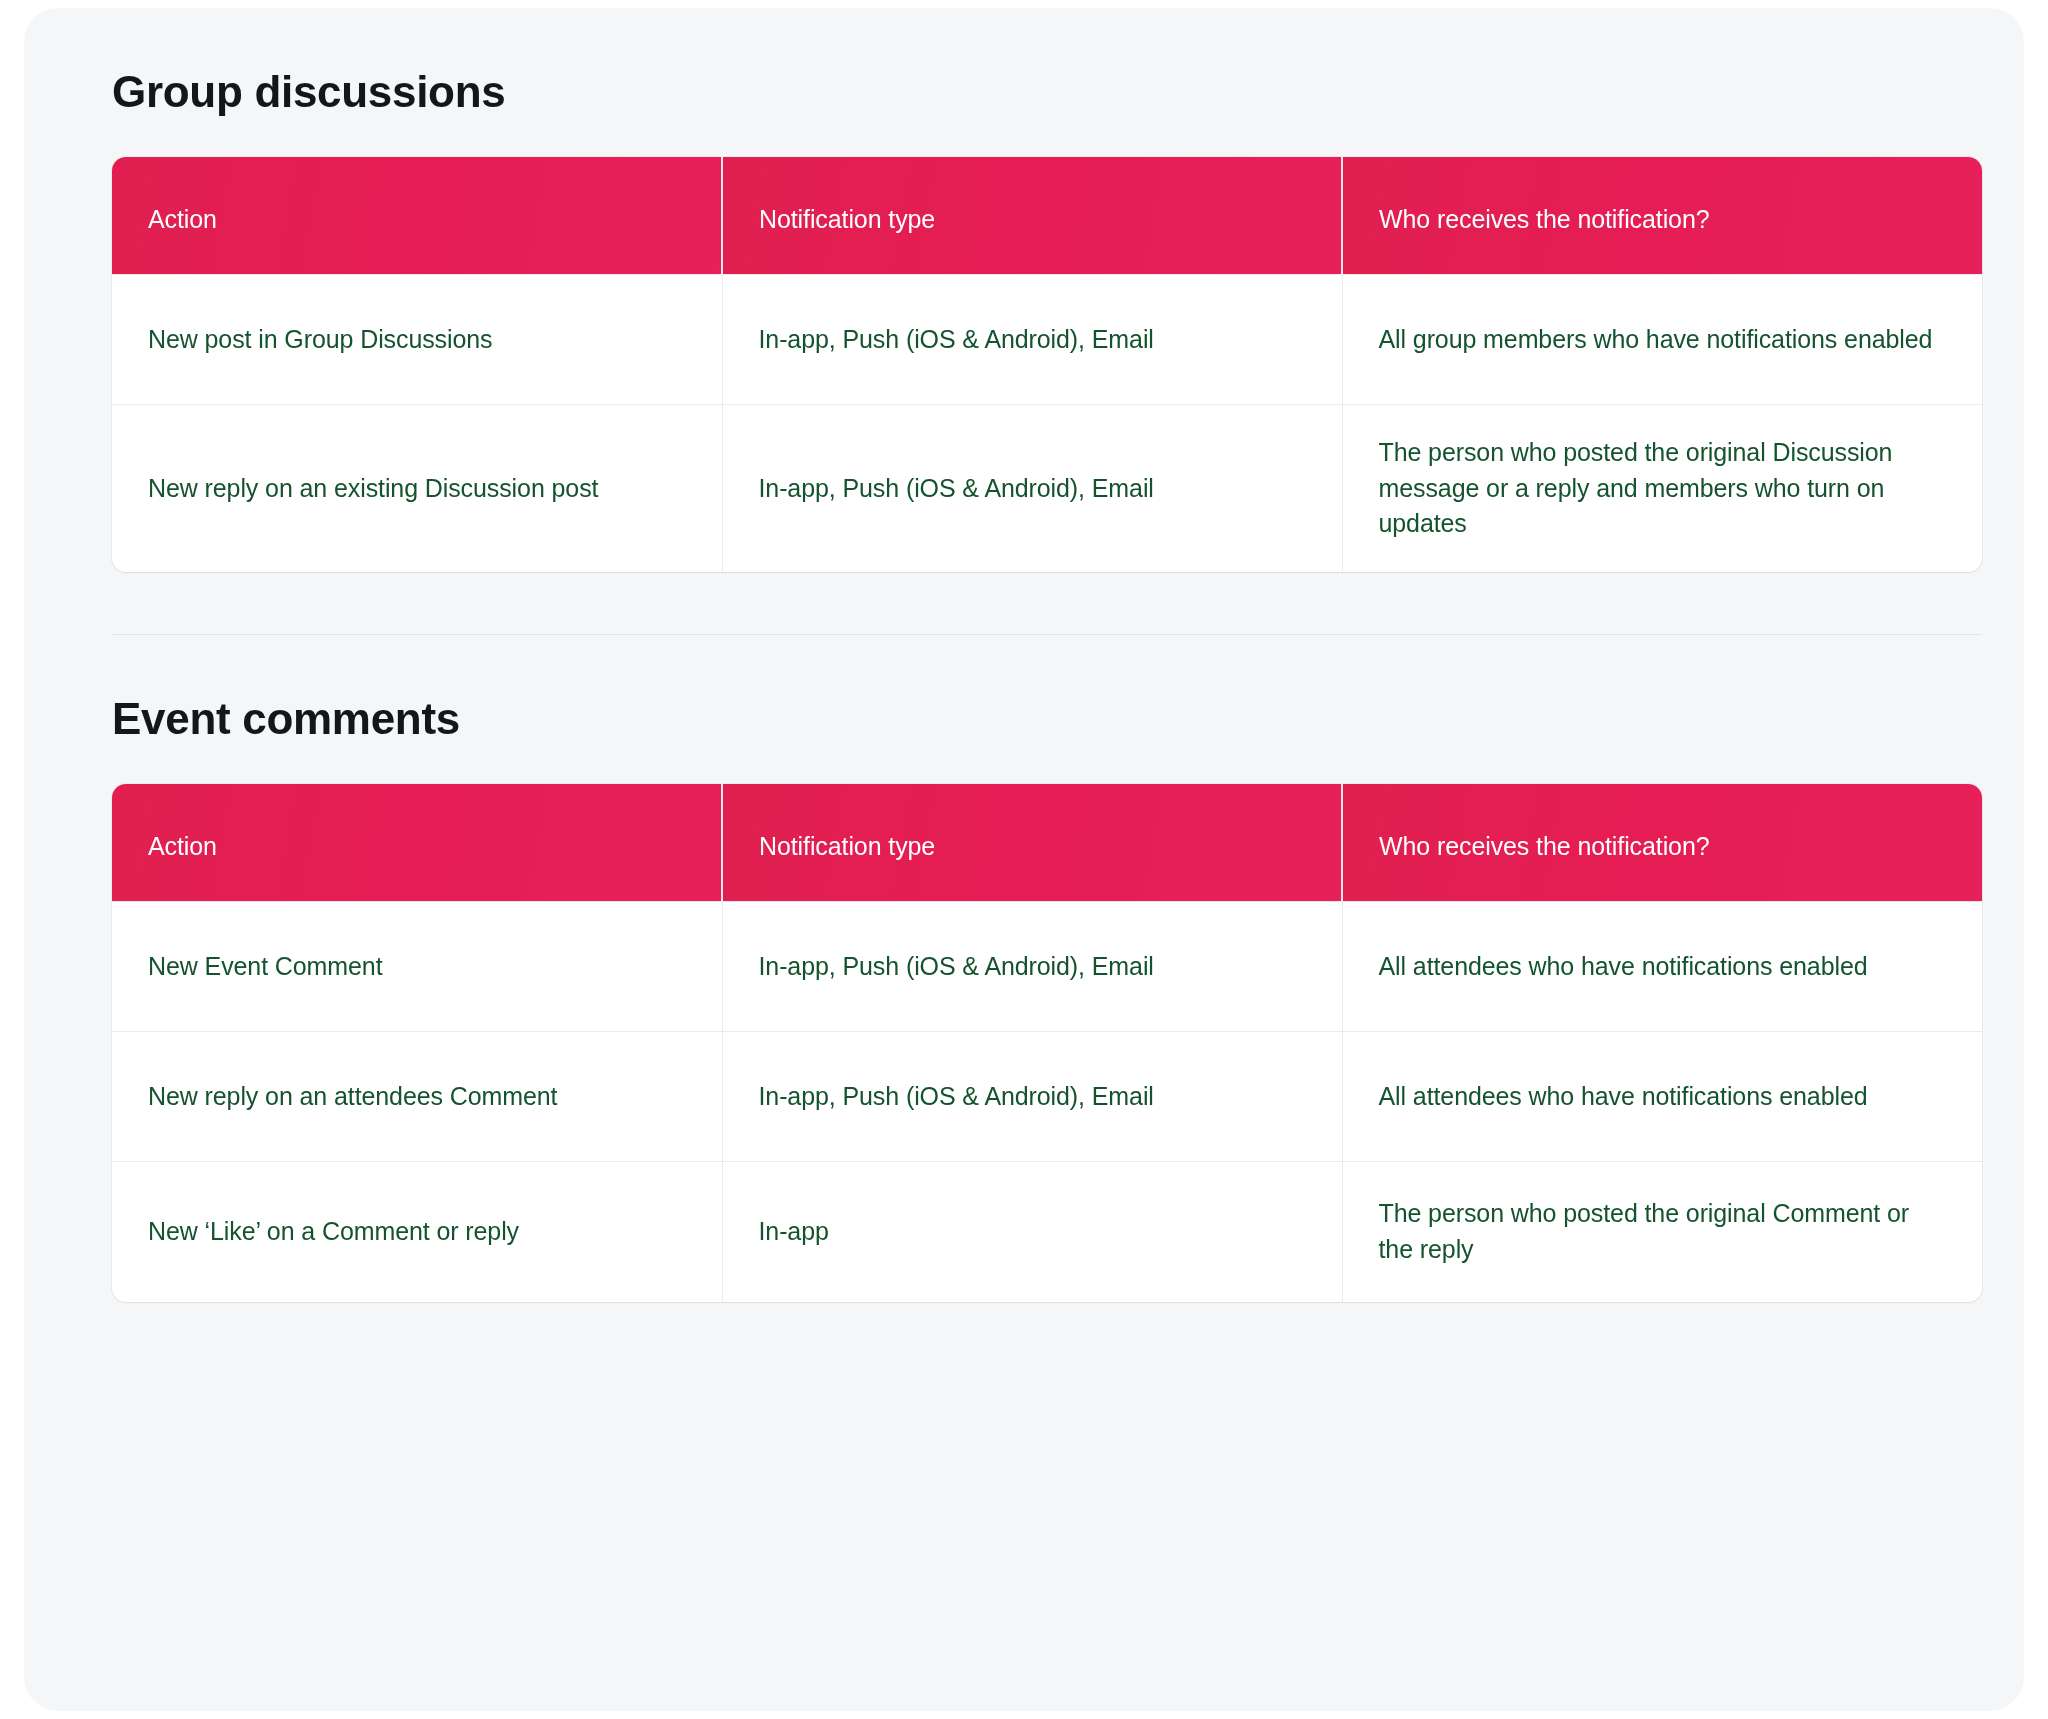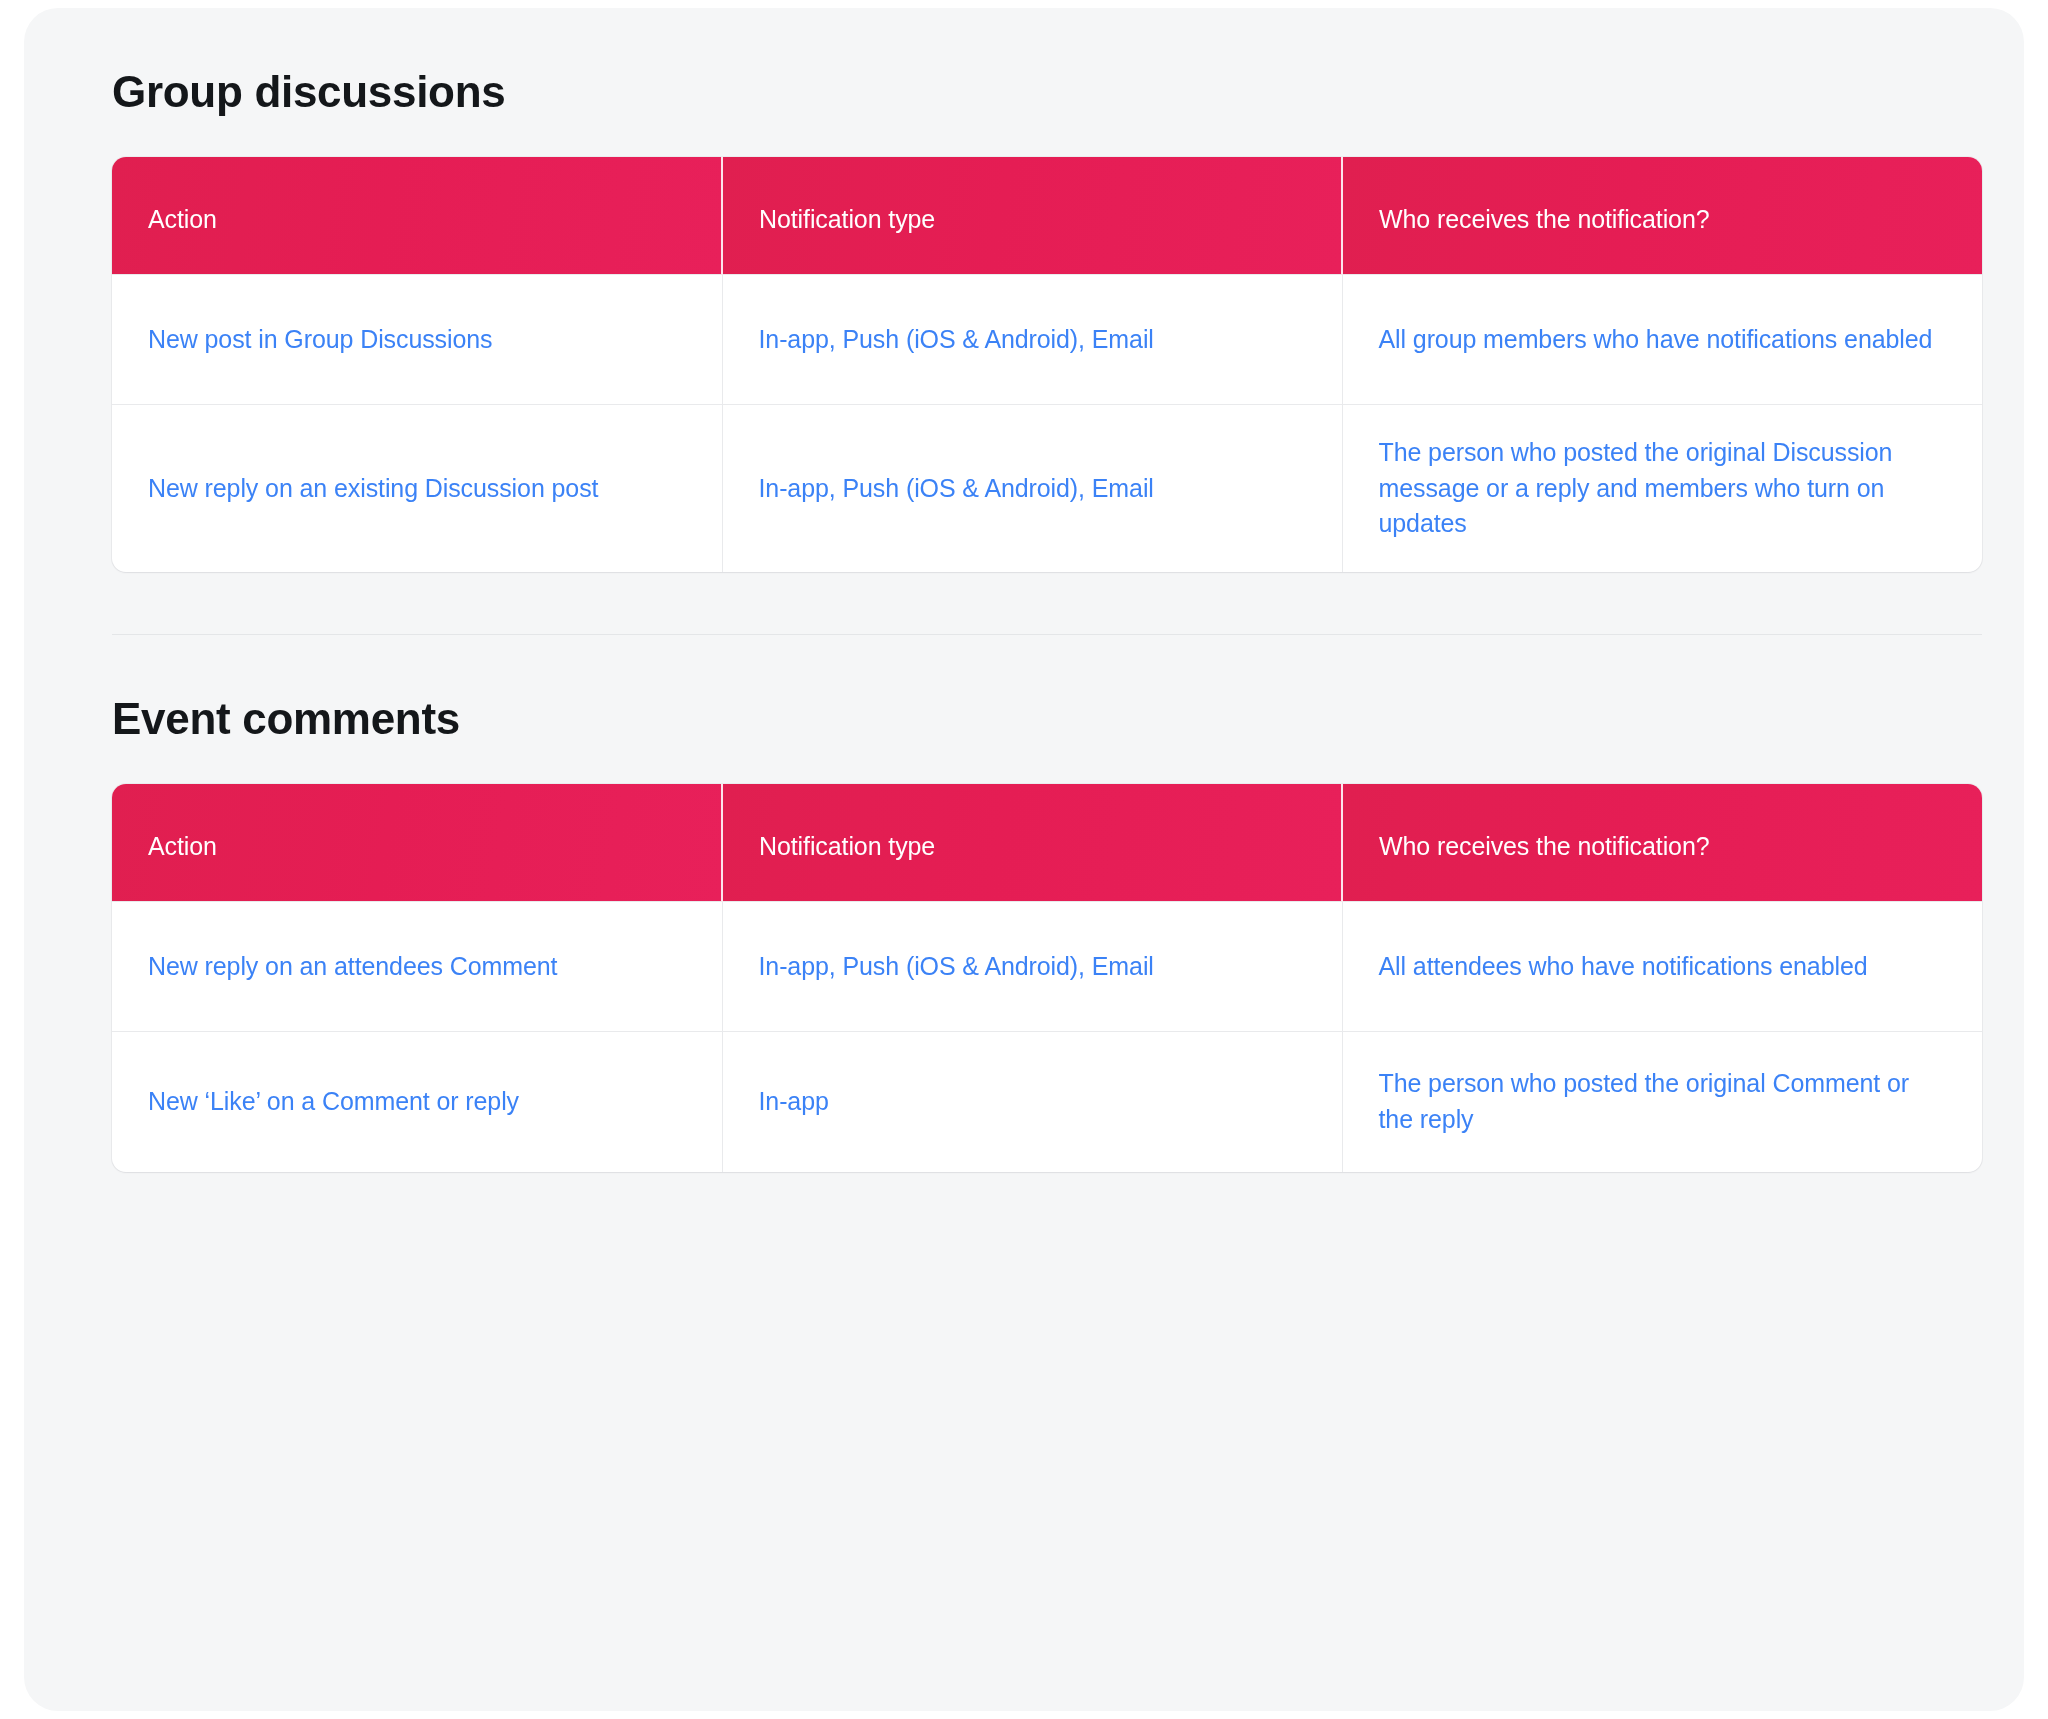--- a/index.html
+++ b/index.html
@@ -73,21 +73,21 @@
     height: 118px;
   }
 
   table.notif-table thead th + th {
     border-left: 2px solid rgba(255, 255, 255, 0.88);
   }
 
   table.notif-table tbody td {
     font-size: 25px;
     font-weight: 400;
-    color: #3b82f6;
+    color: #14532d;
     padding: 30px 36px;
     vertical-align: middle;
     line-height: 1.42;
     letter-spacing: -0.1px;
     border-top: 1px solid #e9eaec;
     box-sizing: border-box;
     margin-top: 47px;
   }
 
   table.notif-table tbody td + td {
@@ -165,20 +165,31 @@
         <thead>
           <tr>
             <th class="col-action">Action</th>
             <th class="col-type">Notification type</th>
             <th class="col-who">Who receives the notification?</th>
           </tr>
         </thead>
         <tbody>
           <tr class="row-h-1">
             <td>
+              <span class="cell-text">New Event Comment</span>
+            </td>
+            <td>
+              <span class="cell-text">In-app, Push (iOS &amp; Android), Email</span>
+            </td>
+            <td>
+              <span class="cell-text">All attendees who have notifications enabled</span>
+            </td>
+          </tr>
+          <tr class="row-h-1">
+            <td>
               <span class="cell-text">New reply on an attendees Comment</span>
             </td>
             <td>
               <span class="cell-text">In-app, Push (iOS &amp; Android), Email</span>
             </td>
             <td>
               <span class="cell-text">All attendees who have notifications enabled</span>
             </td>
           </tr>
           <tr class="row-h-3">

